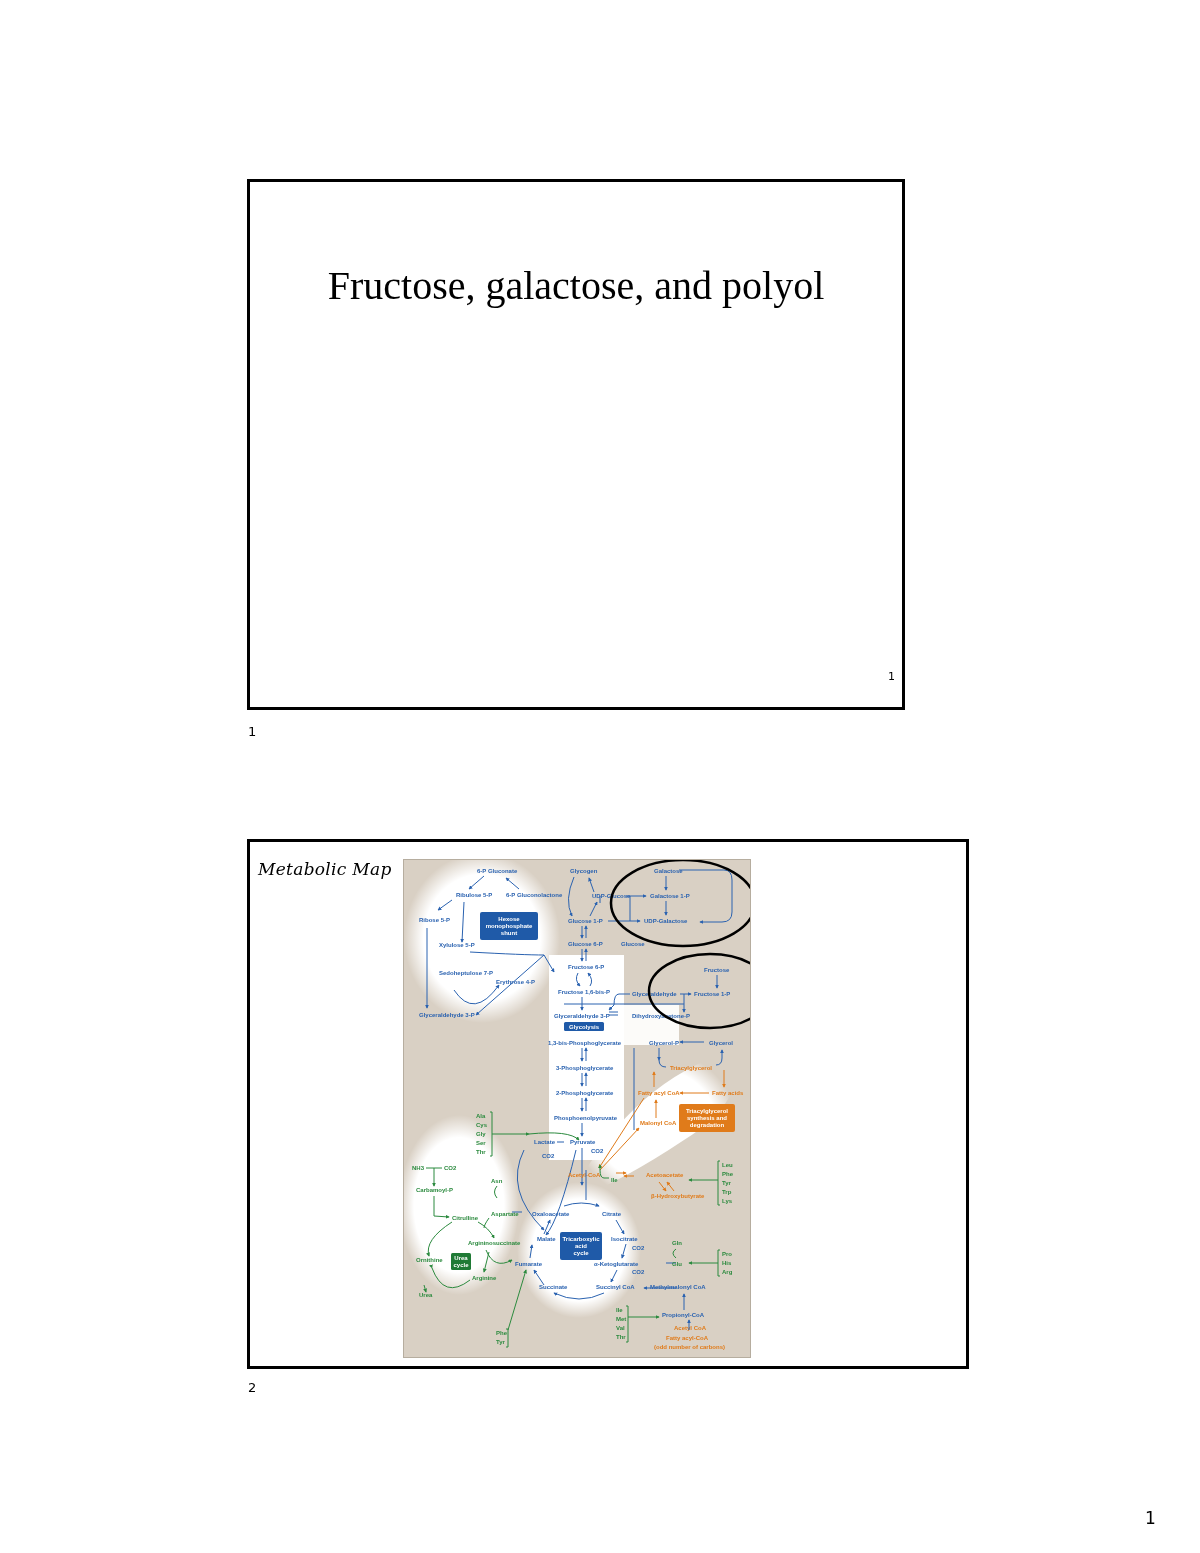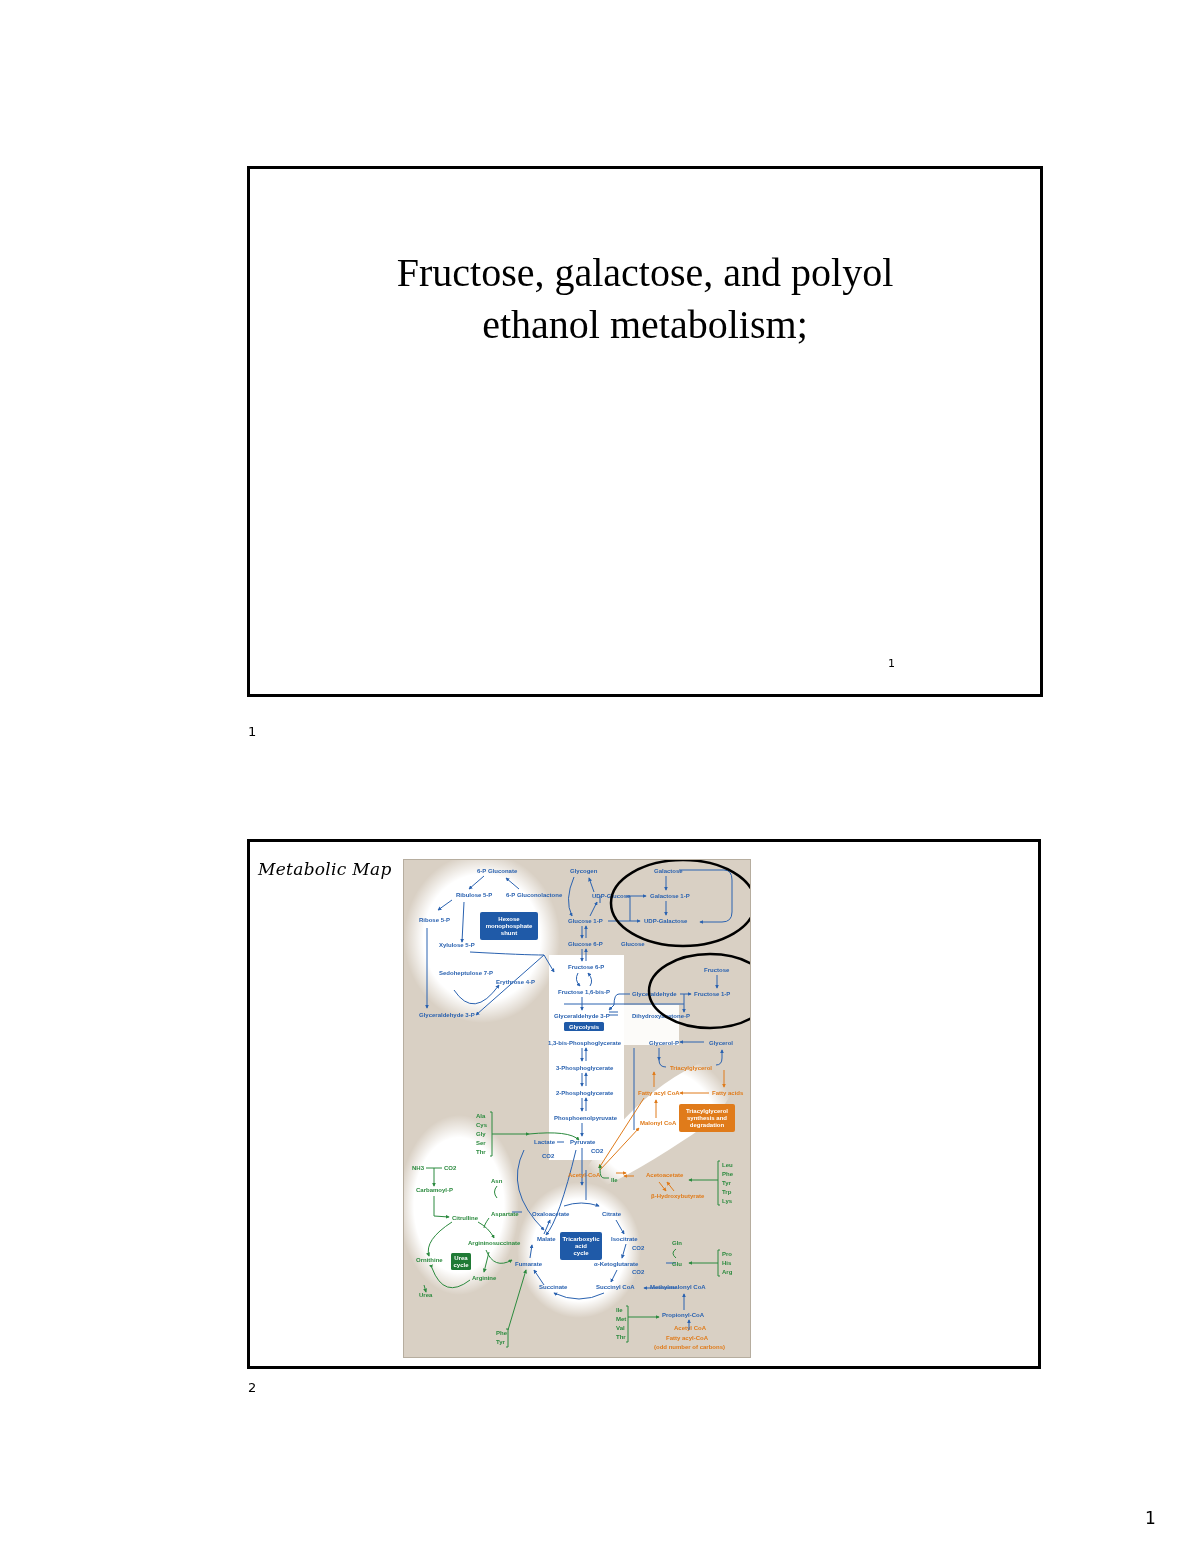--- a/index.html
+++ b/index.html
@@ -1,19 +1,19 @@
 <!DOCTYPE html>
 <html><head>
 <meta charset="utf-8">
 <style>
   html, body { margin: 0; padding: 0; background: #ffffff; }
   body { width: 1200px; height: 1553px; position: relative; overflow: hidden; font-family: "Liberation Serif", serif; color: #000; }
   .slide { position: absolute; border: 3px solid #000; background: #fff; box-sizing: border-box; }
-  #slide1 { left: 247px; top: 166px; width: 796px; height: 531px; }
-  #slide2 { left: 247px; top: 839px; width: 794px; height: 530px; }
+  #slide1 { left: 247px; top: 179px; width: 658px; height: 531px; }
+  #slide2 { left: 247px; top: 839px; width: 722px; height: 530px; }
   .title { position: absolute; left: 0; right: 0; top: 78px; text-align: center; font-family: "Liberation Serif", serif; font-size: 40px; line-height: 52px; }
   .title div { white-space: nowrap; }
   .slide-num-inner { position: absolute; font-family: "DejaVu Sans", sans-serif; font-size: 11px; }
   #slide1 .slide-num-inner { left: 638px; top: 488px; }
   .page-slide-label { position: absolute; font-family: "DejaVu Sans", sans-serif; font-size: 13px; color: #000; }
   #label1 { left: 248px; top: 724px; }
   #label2 { left: 248px; top: 1380px; }
   #page-number { position: absolute; left: 1145px; top: 1508px; font-family: "DejaVu Sans", sans-serif; font-size: 17px; }
   .map-heading { position: absolute; left: 8px; top: 17px; font-family: "DejaVu Serif", serif; font-style: italic; font-size: 17px; letter-spacing: 0.3px; }
   .map { position: absolute; left: 153px; top: 17px; width: 346px; height: 497px; background: #d9d0c4; border: 1px solid #b6ad9f; }
@@ -23,21 +23,20 @@
   .o { fill: #e07b1a; }
   .g { fill: #2b8a3e; }
   .w { fill: #ffffff; }
 </style>
 </head>
 <body>
 
 <div class="slide" id="slide1">
   <div class="title">
     <div>Fructose, galactose, and polyol</div>
-    <div>ethanol metabolism;</div>
   </div>
   <div class="slide-num-inner">1</div>
 </div>
 <div class="page-slide-label" id="label1">1</div>
 
 <div class="slide" id="slide2">
   <div class="map-heading">Metabolic Map</div>
   <div class="map">
     <svg viewBox="0 0 346 497" xmlns="http://www.w3.org/2000/svg">
       <defs>

